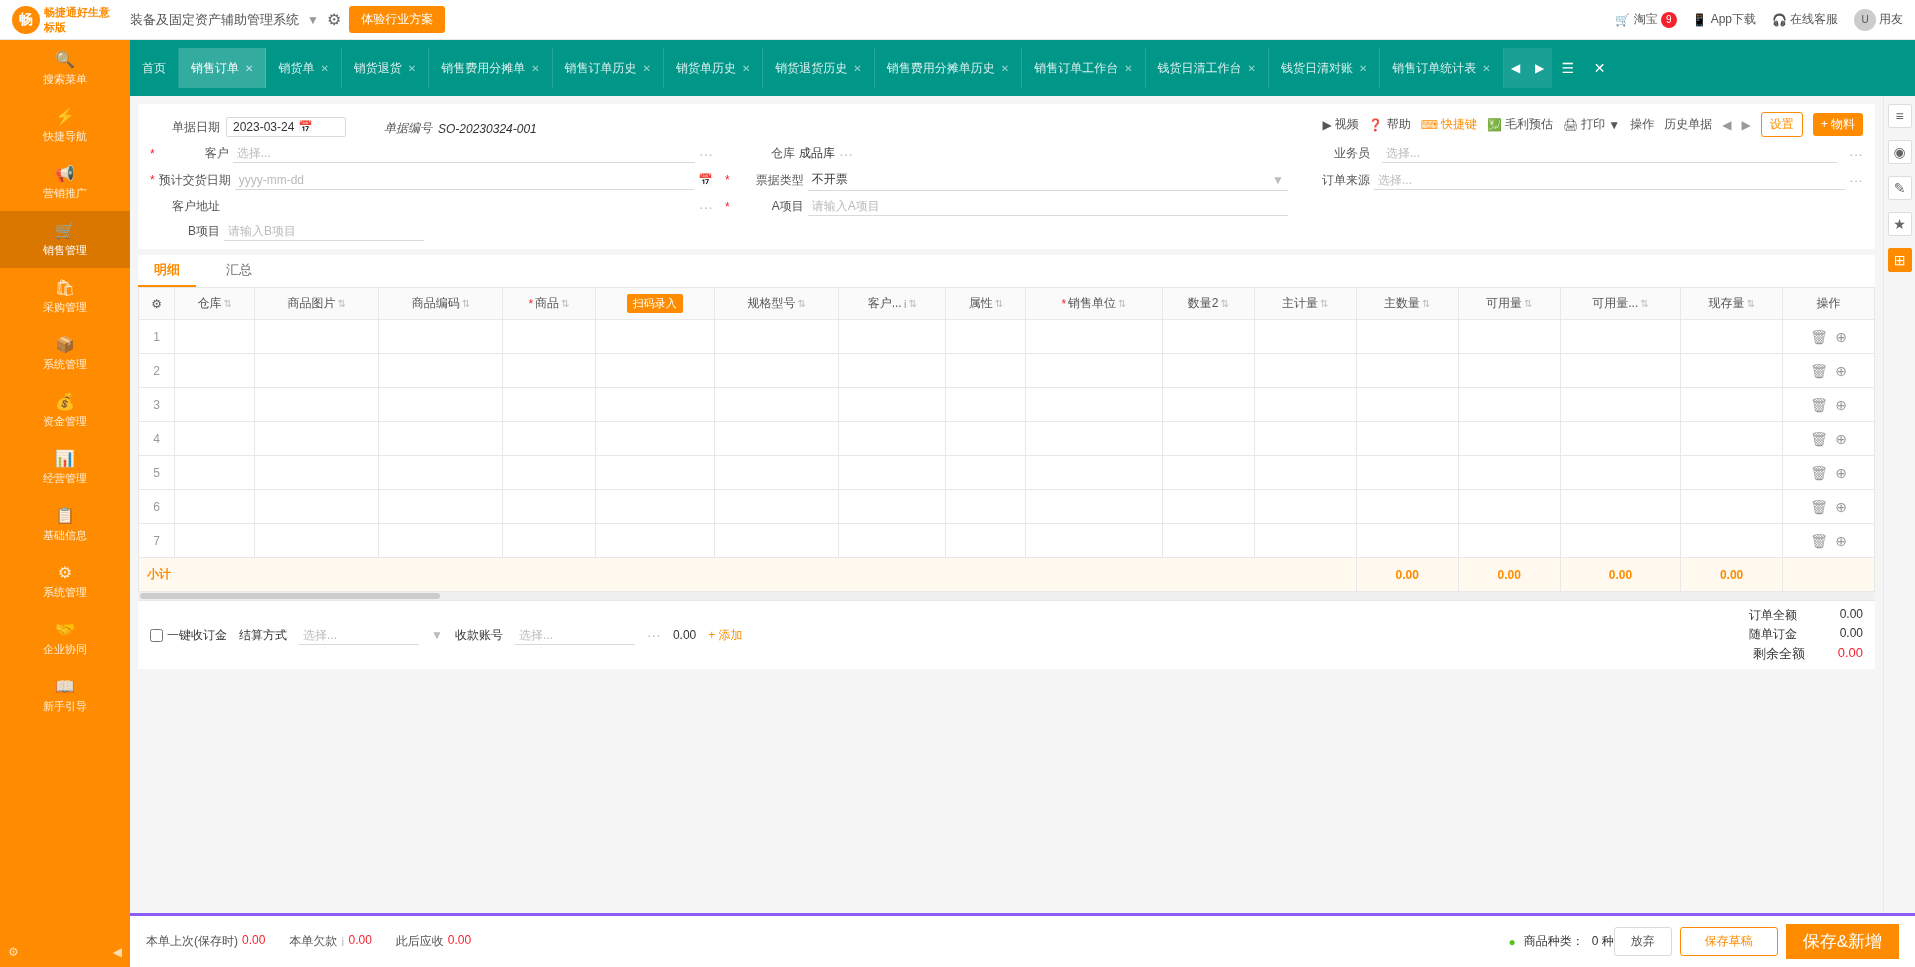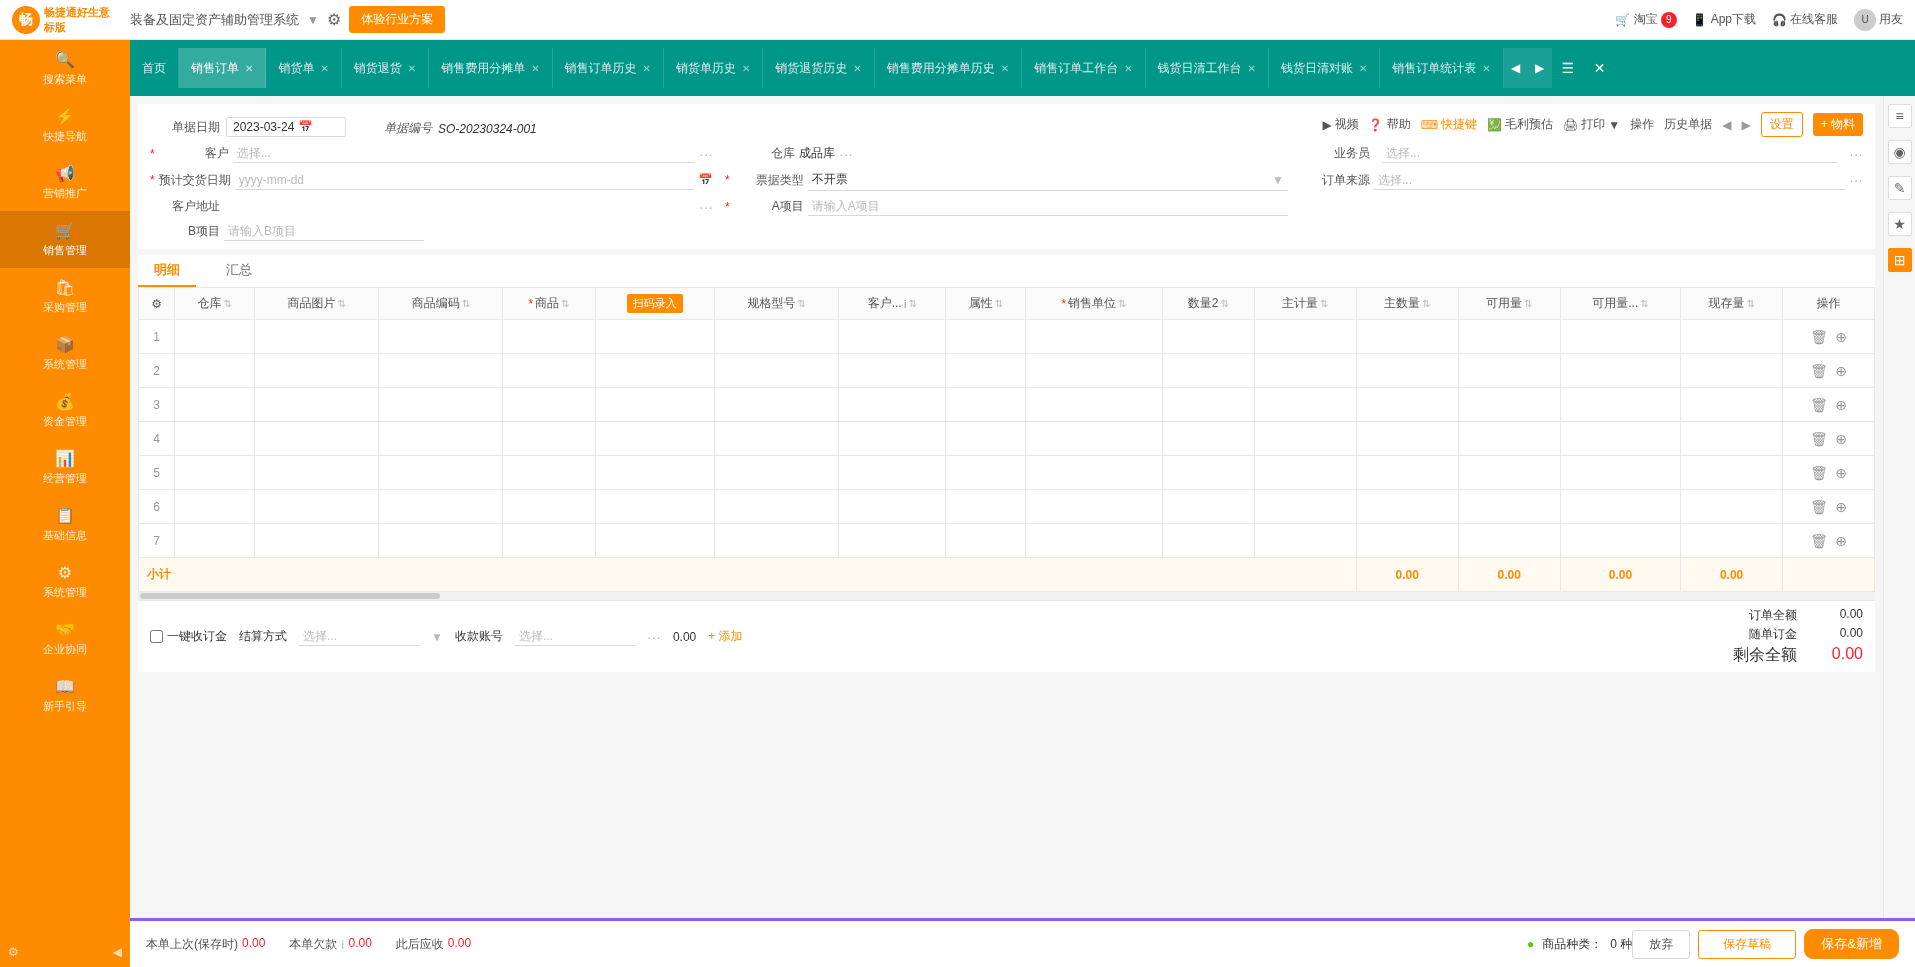--- a/index.html
+++ b/index.html
@@ -69,21 +69,21 @@
     .checkbox-field { display: flex; align-items: center; gap: 4px; }
     .add-link { color: #ff8c00; cursor: pointer; }
 
     
     .bottom-bar { background: white; border-top: 3px solid #8b5cf6; padding: 8px 16px; display: flex; align-items: center; }
     .bottom-info { display: flex; gap: 24px; font-size: 12px; color: #555; flex: 1; }
     .bottom-info span { display: flex; gap: 4px; }
     .bottom-actions { display: flex; gap: 8px; align-items: center; margin-left: auto; }
     .btn-white { background: white; border: 1px solid #d9d9d9; color: #555; padding: 5px 16px; border-radius: 3px; cursor: pointer; font-size: 12px; }
     .btn-light-orange { background: white; border: 1px solid #ff8c00; color: #ff8c00; padding: 5px 24px; border-radius: 3px; cursor: pointer; font-size: 12px; }
-    .btn-orange-filled { background: #ff8c00; border: 1px solid #ff8c00; color: white; padding: 5px 16px; border-radius: 9px; cursor: pointer; font-size: 13px; }
+    .btn-orange-filled { background: #ff8c00; border: 1px solid #ff8c00; color: white; padding: 5px 16px; border-radius: 0; cursor: pointer; font-size: 17px; }
 
     
     .right-panel { width: 32px; background: #f5f5f5; border-left: 1px solid #e8e8e8; display: flex; flex-direction: column; align-items: center; padding: 8px 0; gap: 12px; }
     .right-panel-icon { width: 24px; height: 24px; display: flex; align-items: center; justify-content: center; cursor: pointer; color: #666; font-size: 14px; border: 1px solid #ddd; border-radius: 2px; background: white; }
 
     
     .scroll-bar-area { height: 8px; background: #f0f0f0; display: flex; align-items: center; padding: 0 2px; }
     .scroll-thumb { height: 6px; width: 300px; background: #ccc; border-radius: 3px; }
 
     .info-icon { color: #999; font-size: 11px; cursor: pointer; }
@@ -650,21 +650,21 @@
               <span class="add-link">+ 添加</span>
               <div style="margin-left:auto; display:flex; flex-direction:column; align-items:flex-end; gap:2px;">
                 <div style="display:flex; gap:16px; font-size:12px;">
                   <span>订单全额</span>
                   <span style="color:#333; min-width:50px; text-align:right;">0.00</span>
                 </div>
                 <div style="display:flex; gap:16px; font-size:12px;">
                   <span>随单订金</span>
                   <span style="color:#333; min-width:50px; text-align:right;">0.00</span>
                 </div>
-                <div style="display:flex; gap:16px; font-size:16px;">
+                <div style="display:flex; gap:8px; font-size:13px;">
                   <span>剩余全额</span>
                   <span style="color:#f5222d; min-width:50px; text-align:right;">0.00</span>
                 </div>
               </div>
             </div>
           </div>
 
         </div>
 
         <div class="right-panel">

